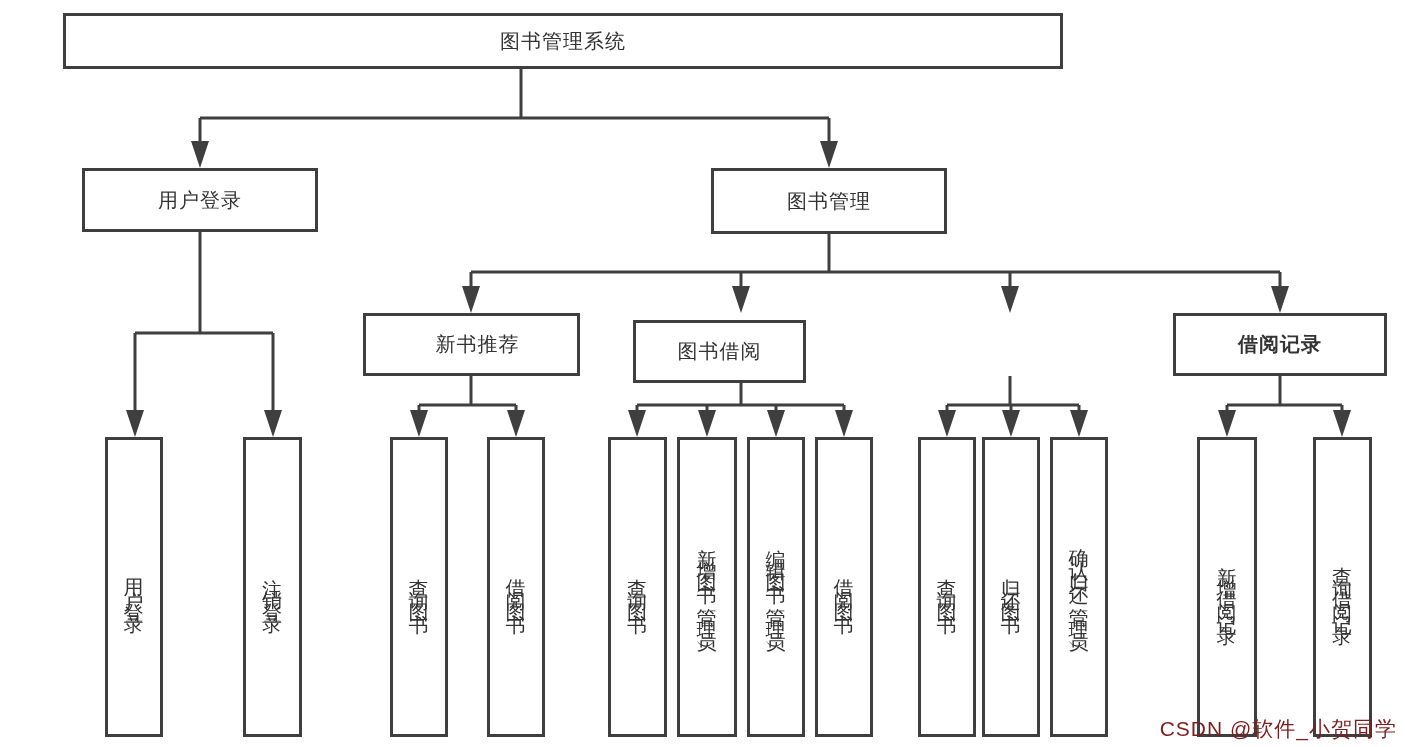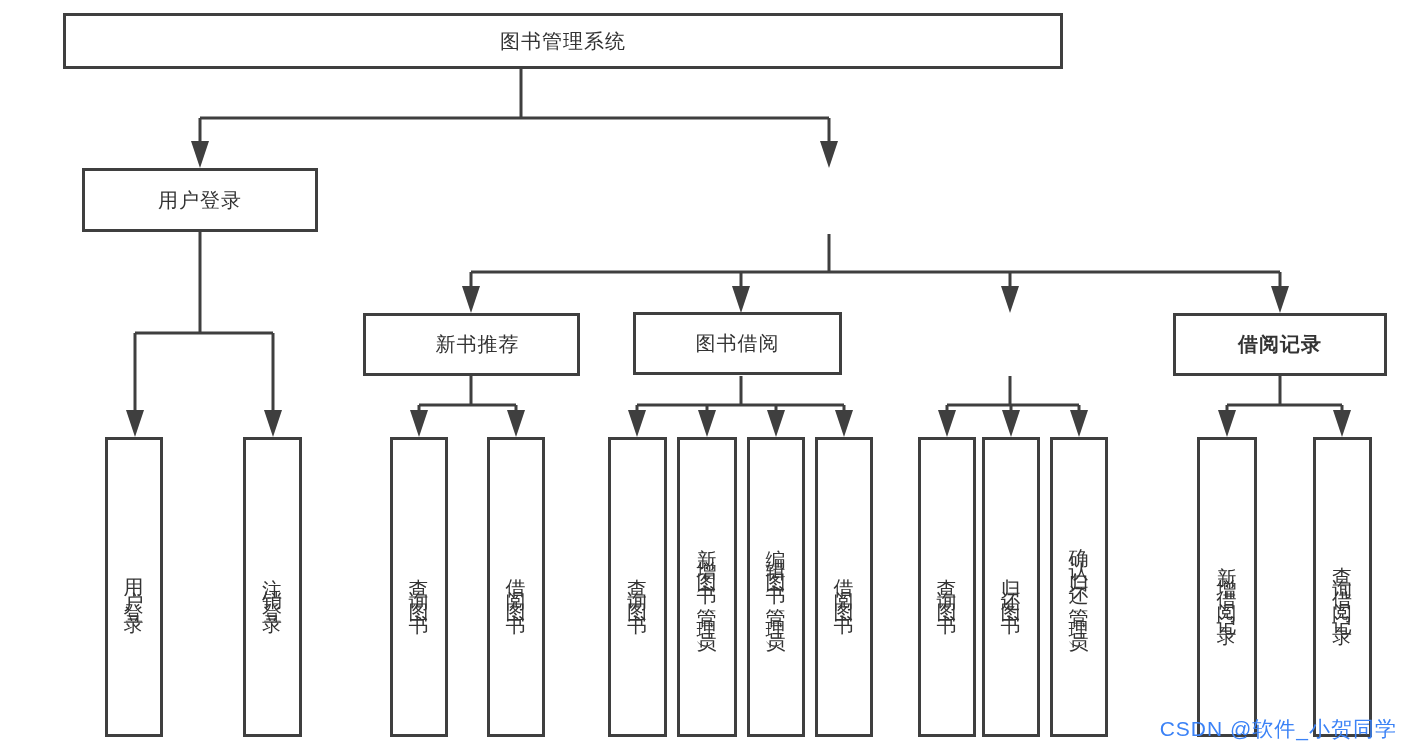--- a/index.html
+++ b/index.html
@@ -49,21 +49,21 @@
     color: #333333;
     letter-spacing: 12px;
     line-height: 1;
     white-space: nowrap;
   }
   
   .n-root      { left: 22px;  top: 13px;  width: 1000px; height: 56px; margin-left: 41px; }
   .n-userlogin { left: 82px;  top: 168px; width: 236px;  height: 64px; }
   .n-bookmgmt  { left: 711px; top: 168px; width: 236px;  height: 66px; }
   .n-newbook   { left: 363px; top: 313px; width: 217px;  height: 63px; padding-left: 12px; }
-  .n-borrow    { left: 633px; top: 312px; width: 209px;  height: 63px; }
+  .n-borrow    { left: 633px; top: 320px; width: 173px;  height: 63px; }
   .n-current   { left: 903px; top: 313px; width: 214px;  height: 63px; }
   .n-records   { left: 1173px;top: 313px; width: 214px;  height: 63px; font-weight: bold; }
   
   .l-1  { left: 105px;  width: 58px; }
   .l-2  { left: 243px;  width: 59px; }
   .l-3  { left: 390px;  width: 58px; }
   .l-4  { left: 487px;  width: 58px; }
   .l-5  { left: 608px;  width: 59px; }
   .l-6  { left: 677px;  width: 60px; }
   .l-7  { left: 747px;  width: 58px; }
@@ -71,21 +71,21 @@
   .l-9  { left: 918px;  width: 58px; }
   .l-10 { left: 982px;  width: 58px; }
   .l-11 { left: 1050px; width: 58px; }
   .l-12 { left: 1197px; width: 60px; }
   .l-13 { left: 1313px; width: 59px; }
   .watermark {
     position: absolute;
     right: 8px;
     bottom: 4px;
     font-size: 21px;
-    color: #3b82f6;
+    color: #7f1d1d;
     z-index: 5;
     letter-spacing: 1px;
   }
 </style>
 </head>
 <body>
 
 <div class="stage">
 
   <svg class="connectors" viewBox="0 0 1405 747" xmlns="http://www.w3.org/2000/svg">
@@ -154,20 +154,23 @@
     </g>
   </svg>
 
   <div class="hbox n-root">
     <span>图书管理系统</span>
   </div>
 
   <div class="hbox n-userlogin">
     <span>用户登录</span>
   </div>
+  <div class="hbox n-bookmgmt">
+    <span>图书管理</span>
+  </div>
 
   <div class="hbox n-newbook">
     <span>新书推荐</span>
   </div>
   <div class="hbox n-borrow">
     <span>图书借阅</span>
   </div>
   <div class="hbox n-records">
     <span>借阅记录</span>
   </div>

